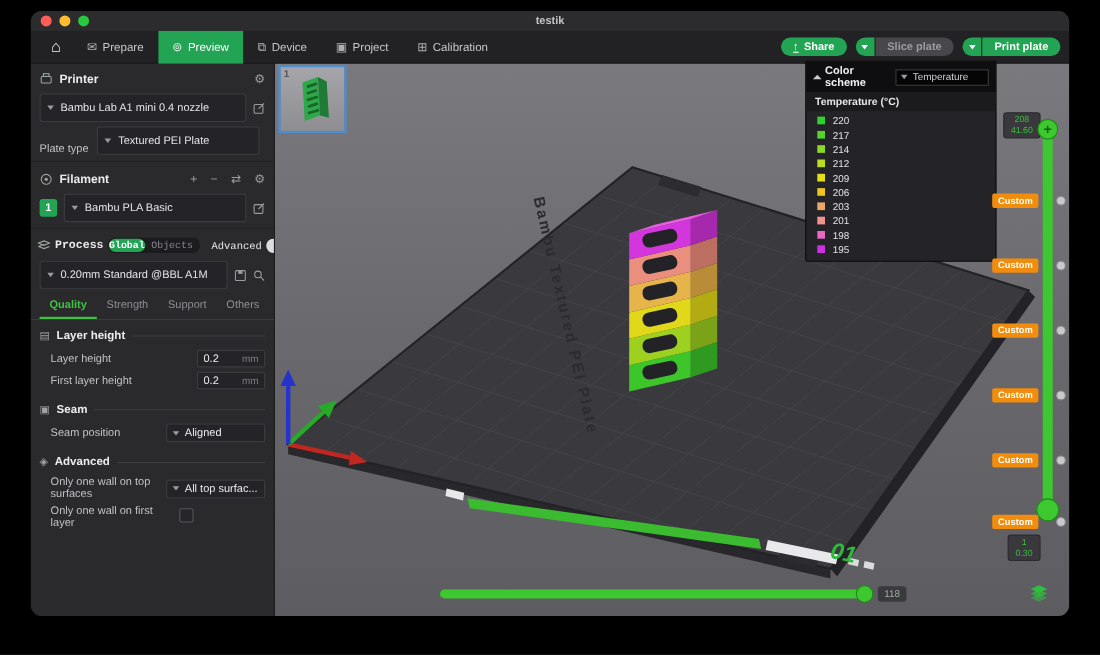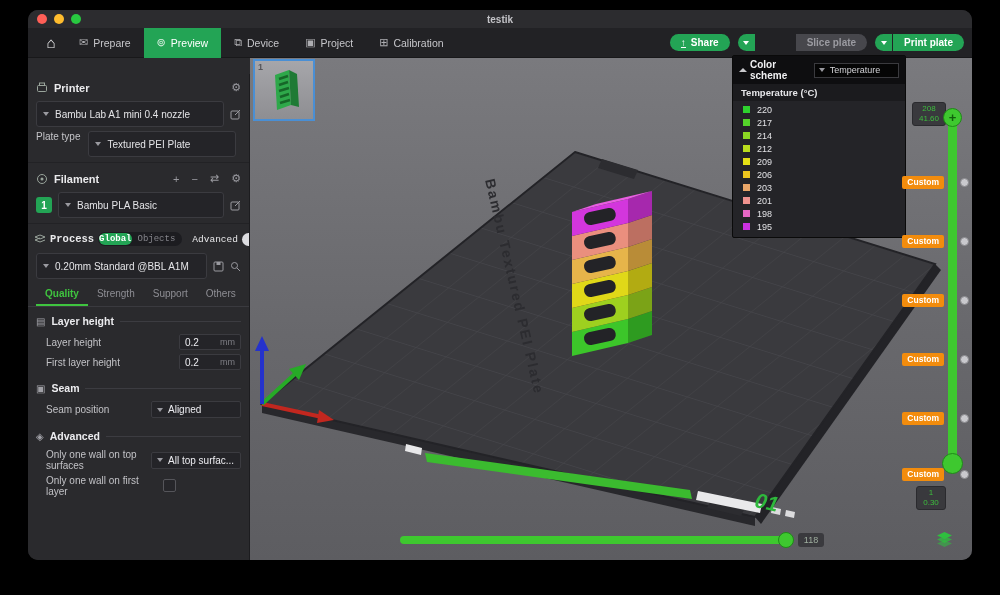--- a/index.html
+++ b/index.html
@@ -23,44 +23,44 @@
               color:#f0f0f2; font-size:15px; }
   .tab { display:flex; align-items:center; gap:5px; height:30px; padding:0 13px;
          font-size:10.5px; color:#c6c6ca; }
   .tab .ticon { font-size:11px; opacity:.85; }
   .tab.active { background:#23a455; color:#fff; }
   .actions { margin-left:auto; display:flex; align-items:center; gap:8px; }
   .btn-group { display:flex; gap:1px; align-items:center; }
   .pill { height:17px; border-radius:9px; display:flex; align-items:center; gap:5px;
           padding:0 11px; font-size:10px; font-weight:bold; }
   .pill.green { background:#23a455; color:#fff; }
-  .pill.gray  { background:#47474c; color:#9b9ba1; border-radius:0 9px 9px 0;margin-left:40px; }
+  .pill.gray  { background:#47474c; color:#9b9ba1; border-radius:0 9px 9px 0; }
   .pill.grouped { border-radius:0 9px 9px 0; }
   .chevbtn { width:17px; height:17px; background:#23a455; border-radius:9px 0 0 9px;
              display:flex; align-items:center; justify-content:center; }
   .upicon { color:#fff; font-size:10px; border-bottom:1px solid #fff; line-height:9px; }
 
   
   .content { position:relative; height:502px; }
 
   
-  .sidebar { position:absolute; left:0; top:16px; bottom:0; width:222px; background:#2a2a2d;
+  .sidebar { position:absolute; left:0; top:0; bottom:0; width:222px; background:#2a2a2d;
              border-right:1px solid #1c1c1f; font-size:10px; color:#c4c4c8; overflow:hidden; }
   .sec-hd { display:flex; align-items:center; gap:6px; padding:7px 8px 4px; }
   .sec-hd .ttl { font-weight:bold; font-size:11px; color:#eaeaec; }
   .hd-sp { flex:1; }
   .hd-ic { color:#9a9aa0; font-size:11px; display:flex; align-items:center; }
   .svgic { display:inline-flex; align-items:center; }
   .combo-row { display:flex; align-items:center; gap:6px; margin:3px 8px; }
   .combo { flex:1; display:flex; align-items:center; gap:6px; background:#242428;
            border:1px solid #3b3b40; border-radius:3px; height:26px; padding:0 6px;
            color:#e4e4e7; font-size:10px; white-space:nowrap; overflow:hidden; }
   .chev { width:0; height:0; border-left:3.5px solid transparent; border-right:3.5px solid transparent;
           border-top:4px solid #9a9aa0; flex:none; }
-  .plate-row { display:flex; align-items:flex-start; margin:4px 8px; gap:8px; }
+  .plate-row { display:flex; align-items:flex-end; margin:4px 8px; gap:8px; }
   .plate-row .combo { flex:none; width:148px; }
   .fil-badge { width:16px; height:16px; background:#23a455; color:#fff; border-radius:3px;
                display:flex; align-items:center; justify-content:center; font-size:10px; font-weight:bold; flex:none; }
   .sep { border-top:1px solid #222225; margin:5px 0 2px; }
   .proc-hd { display:flex; align-items:center; gap:4px; padding:6px 6px 4px;font-family:Liberation Mono, monospace; }
   .scope { display:flex; background:#1c1c20; border-radius:9px; padding:1px; align-items:center; }
   .scope .on  { background:#23a455; color:#fff; border-radius:8px; padding:1px 0; font-size:9px; font-weight:bold; }
   .scope .off { color:#85858b; padding:1px 6px; font-size:9px; }
   .adv-lbl { color:#e8e8ea; font-size:9.5px; margin-left:2px; }
   .toggle { width:24px; height:13px; border-radius:7px; background:#dcdce0; position:relative; flex:none; }

